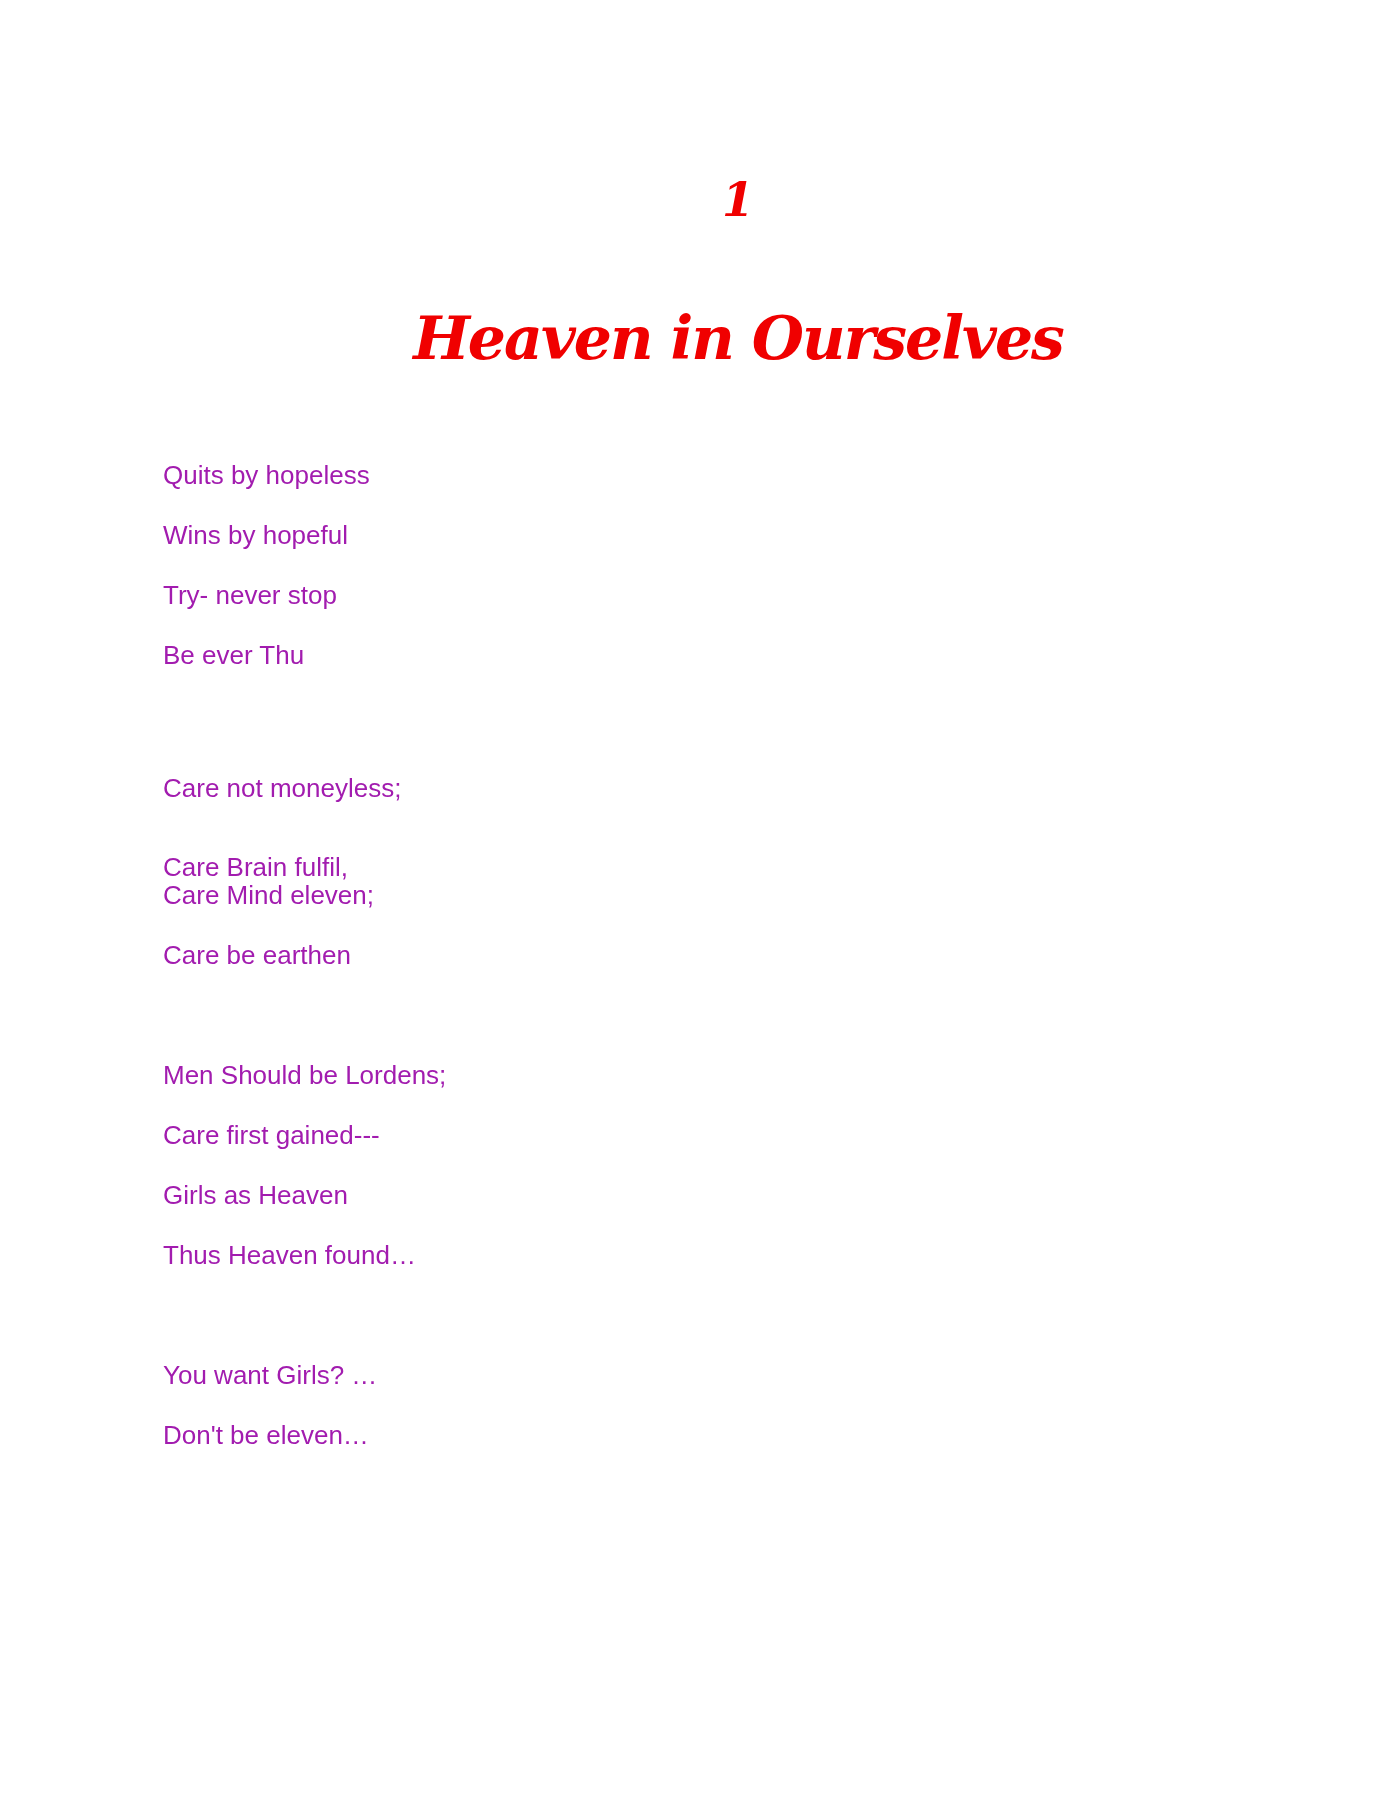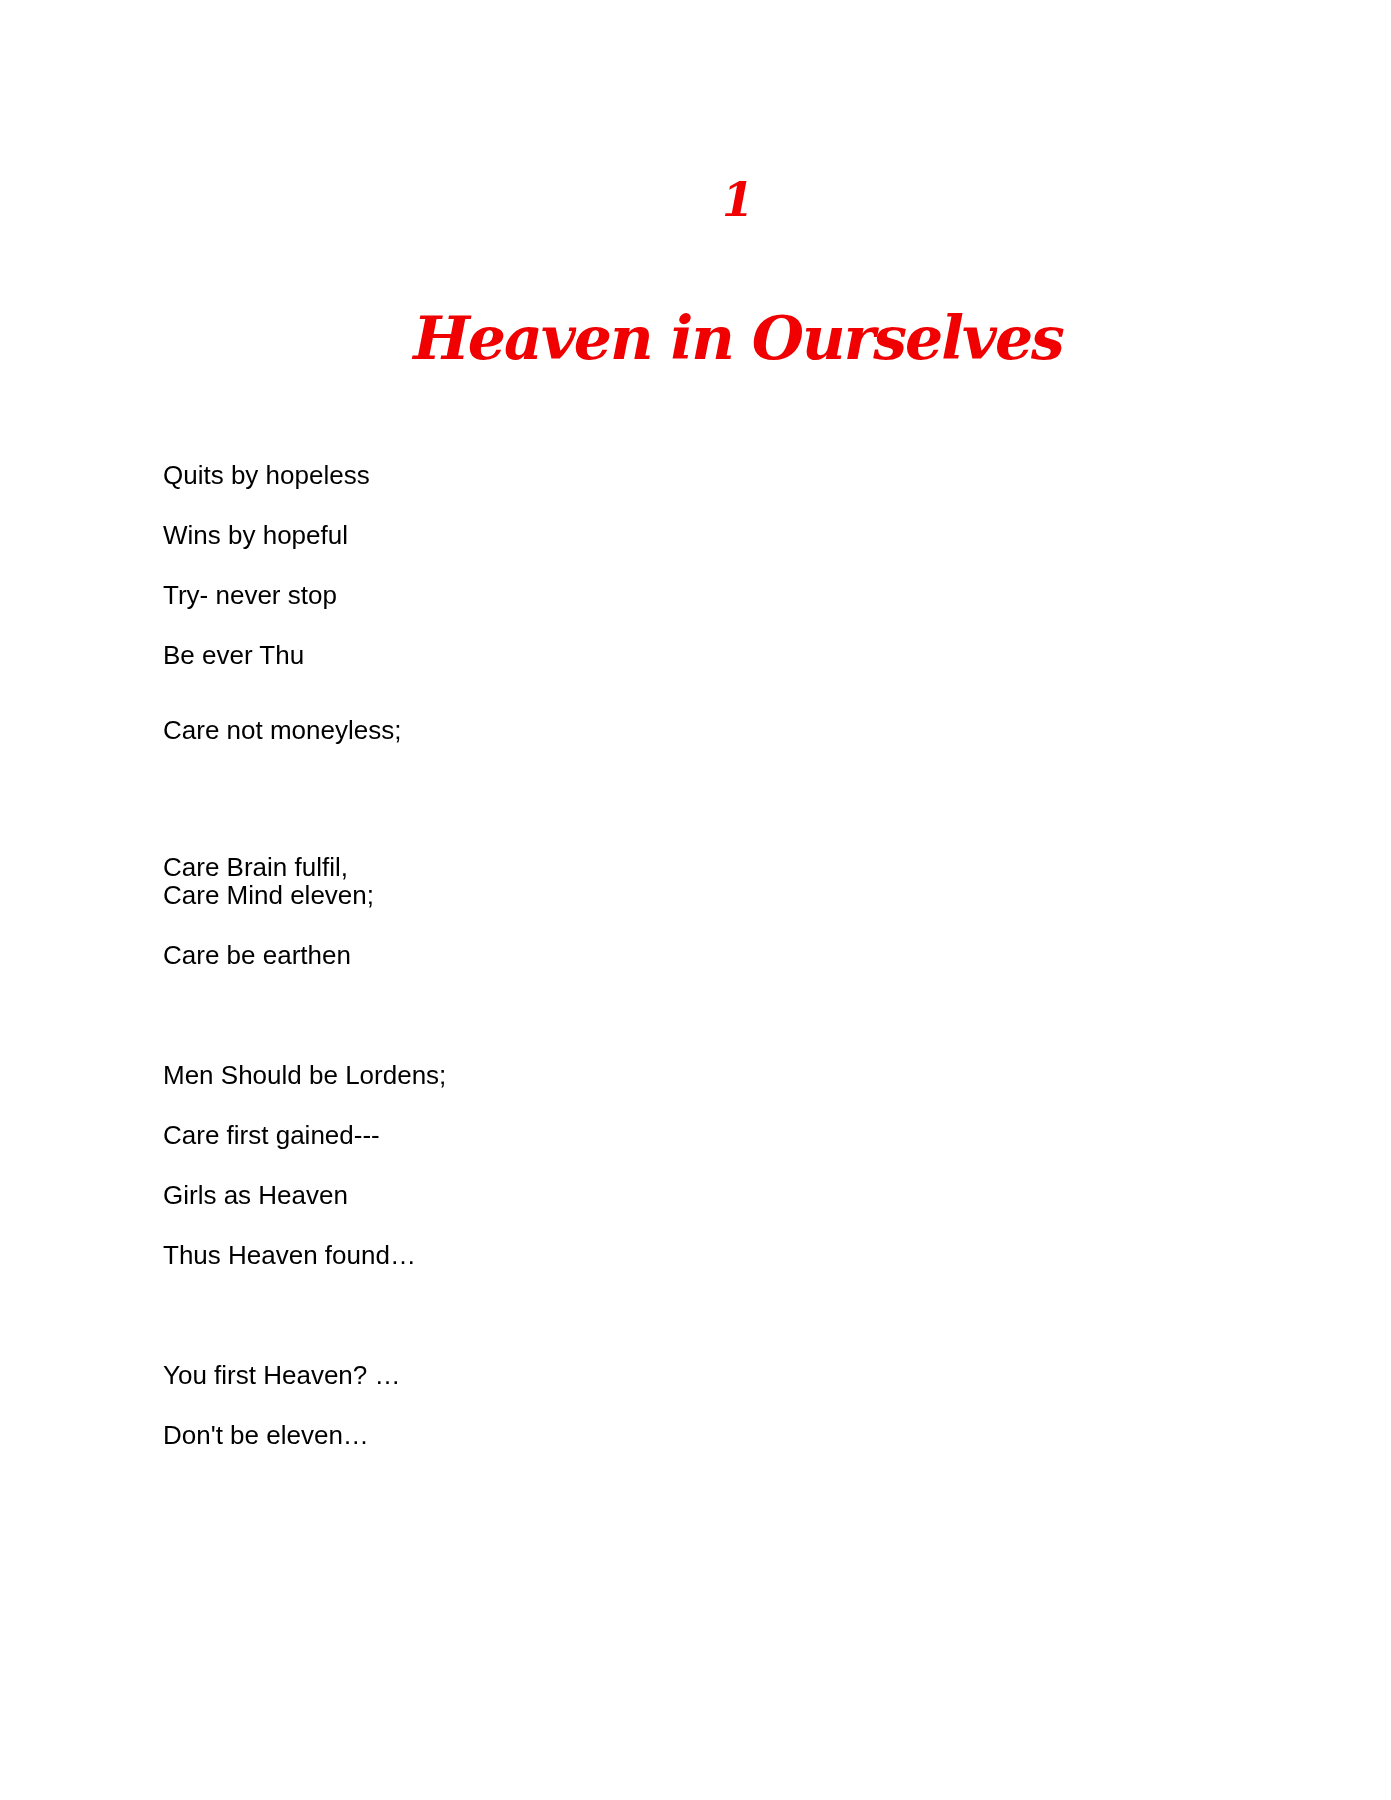--- a/index.html
+++ b/index.html
@@ -53,21 +53,21 @@
       top: 0;
       width: 1100px;
     }
     .line {
       position: absolute;
       left: 0;
       white-space: nowrap;
       font-family: "Liberation Sans", sans-serif;
       font-size: 26px;
       line-height: 30px;
-      color: #000000;
+      color: #a21caf;
     }
   </style>
 </head>
 <body>
 
 <div class="page">
 
   <div class="chapter-number">1</div>
 
   <div class="poem-title">Heaven in Ourselves</div>
@@ -75,32 +75,32 @@
   <div class="poem">
 
     <div>
       <div class="line" style="top:460px">Quits by hopeless</div>
       <div class="line" style="top:520px">Wins by hopeful</div>
       <div class="line" style="top:580px">Try- never stop</div>
       <div class="line" style="top:640px">Be ever Thu</div>
     </div>
 
     <div>
-      <div class="line" style="top:715px">Care not moneyless;</div>
+      <div class="line" style="top:773px">Care not moneyless;</div>
       <div class="line" style="top:852px">Care Brain fulfil,</div>
       <div class="line" style="top:880px">Care Mind eleven;</div>
       <div class="line" style="top:940px">Care be earthen</div>
     </div>
 
     <div>
       <div class="line" style="top:1060px">Men Should be Lordens;</div>
       <div class="line" style="top:1120px">Care first gained---</div>
       <div class="line" style="top:1180px">Girls as Heaven</div>
       <div class="line" style="top:1240px">Thus Heaven found…</div>
     </div>
 
     <div>
-      <div class="line" style="top:1360px">You first Heaven? …</div>
+      <div class="line" style="top:1360px">You want Girls? …</div>
       <div class="line" style="top:1420px">Don't be eleven…</div>
     </div>
   </div>
 
 </div>
 
 </body></html>

